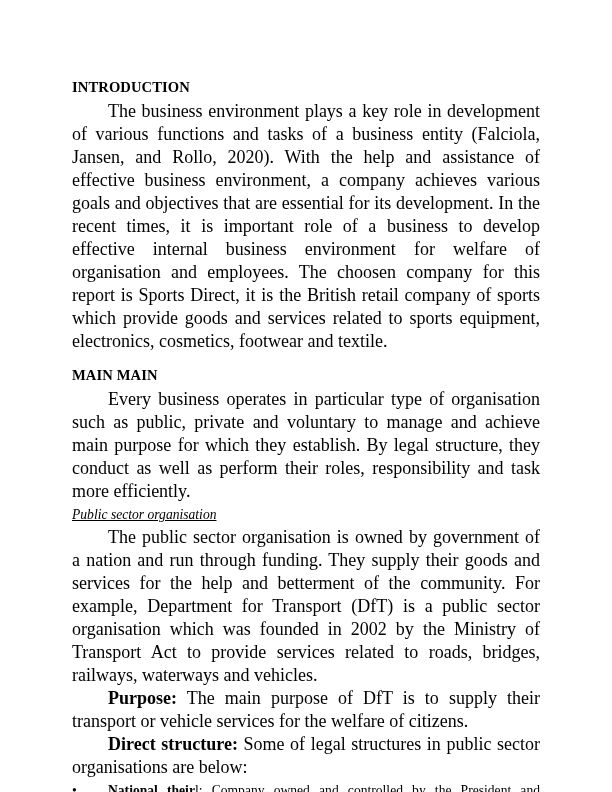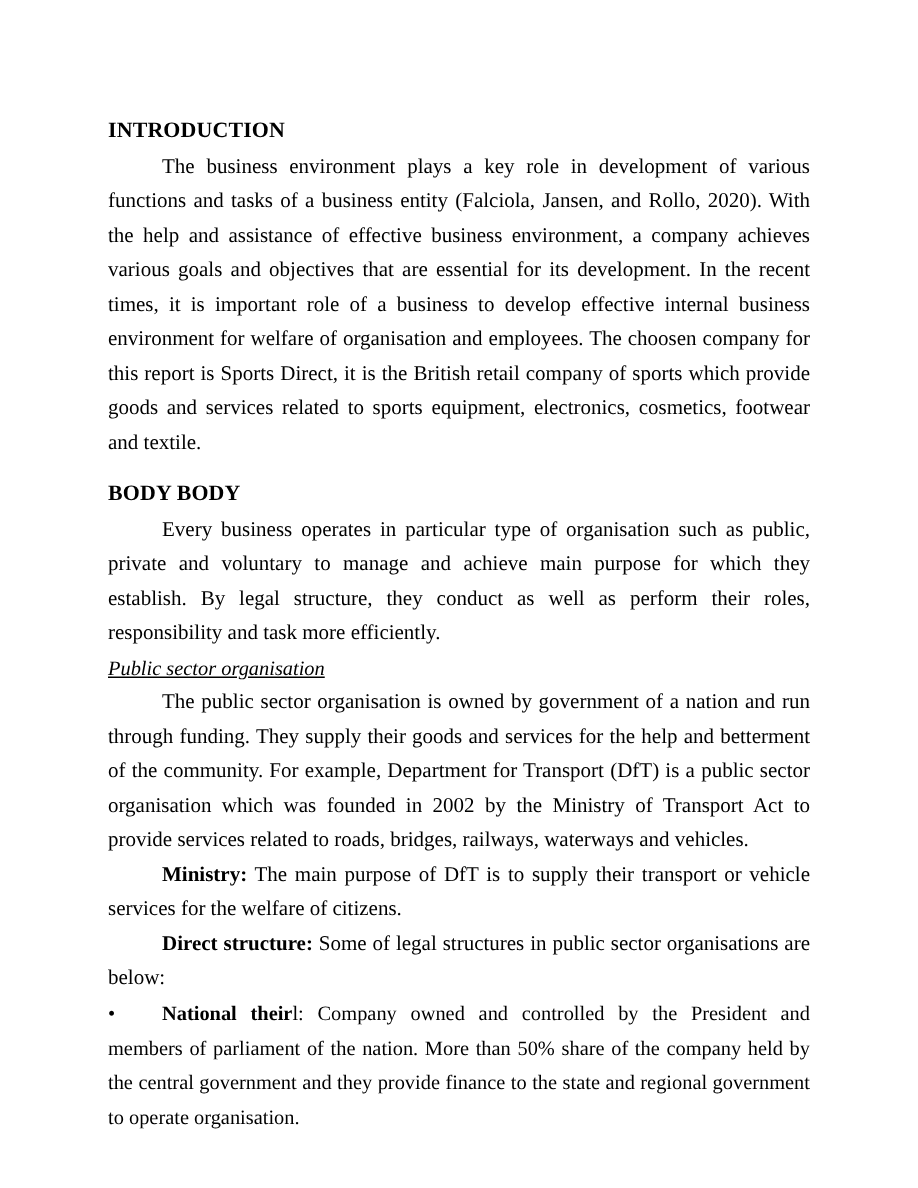--- a/index.html
+++ b/index.html
@@ -46,21 +46,21 @@
     font-size: 13.6px;
     font-weight: normal;
     font-style: italic;
     text-decoration: underline;
     line-height: 23px;
     margin: 0;
   }
 
   
   p.body-text {
-    font-size: 14px;
+    font-size: 18px;
     line-height: 23px;
     text-align: justify;
     text-justify: inter-word;
     margin: 0;
     text-indent: 36px;
   }
   p.body-text.last-line-natural {
     text-align-last: left;
   }
 
@@ -87,29 +87,29 @@
 <body>
 
 <div class="page">
   <div class="doc-body">
 
     <h1 class="section-heading">INTRODUCTION</h1>
 
     <p class="body-text">The business environment plays a key role in development of various functions and tasks of a business entity (Falciola, Jansen, and Rollo, 2020). With the help and assistance of effective business environment, a company achieves various goals and objectives that are essential for its development. In the recent times, it is important role of a business to develop effective internal business environment for welfare of organisation and employees. The choosen company for this report is Sports Direct, it is the British retail company of sports which provide goods and services related to sports equipment, electronics, cosmetics, footwear and textile.</p>
 
 
-    <h1 class="section-heading spaced-above">BODY BODY</h1>
+    <h1 class="section-heading spaced-above">MAIN MAIN</h1>
 
 
     <p class="body-text last-line-natural">Every business operates in particular type of organisation such as public, private and voluntary to manage and achieve main purpose for which they establish. By legal structure, they conduct as well as perform their roles, responsibility and task more efficiently.</p>
 
     <h3 class="sub-heading-bi">Public sector organisation</h3>
 
     <p class="body-text last-line-natural">The public sector organisation is owned by government of a nation and run through funding. They supply their goods and services for the help and betterment of the community. For example, Department for Transport (DfT) is a public sector organisation which was founded in 2002 by the Ministry of Transport Act to provide services related to roads, bridges, railways, waterways and vehicles.</p>
 
-    <p class="body-text last-line-natural"><span class="bold-lead">Ministry:</span><span> The main purpose of DfT is to supply their transport or vehicle services for the welfare of citizens.</span></p>
+    <p class="body-text last-line-natural"><span class="bold-lead">Purpose:</span><span> The main purpose of DfT is to supply their transport or vehicle services for the welfare of citizens.</span></p>
 
     <p class="body-text last-line-natural"><span class="bold-lead">Direct structure:</span><span> Some of legal structures in public sector organisations are below:</span></p>
 
     <p class="bullet-item"><span class="bullet-glyph">•</span><span class="bold-lead">National their</span><span>l:</span><span> Company owned and controlled by the President and members of parliament of the nation. More than 50% share of the company held by the central government and they provide finance to the state and regional government to operate organisation.</span></p>
 
   </div>
 </div>
 
 </body></html>

